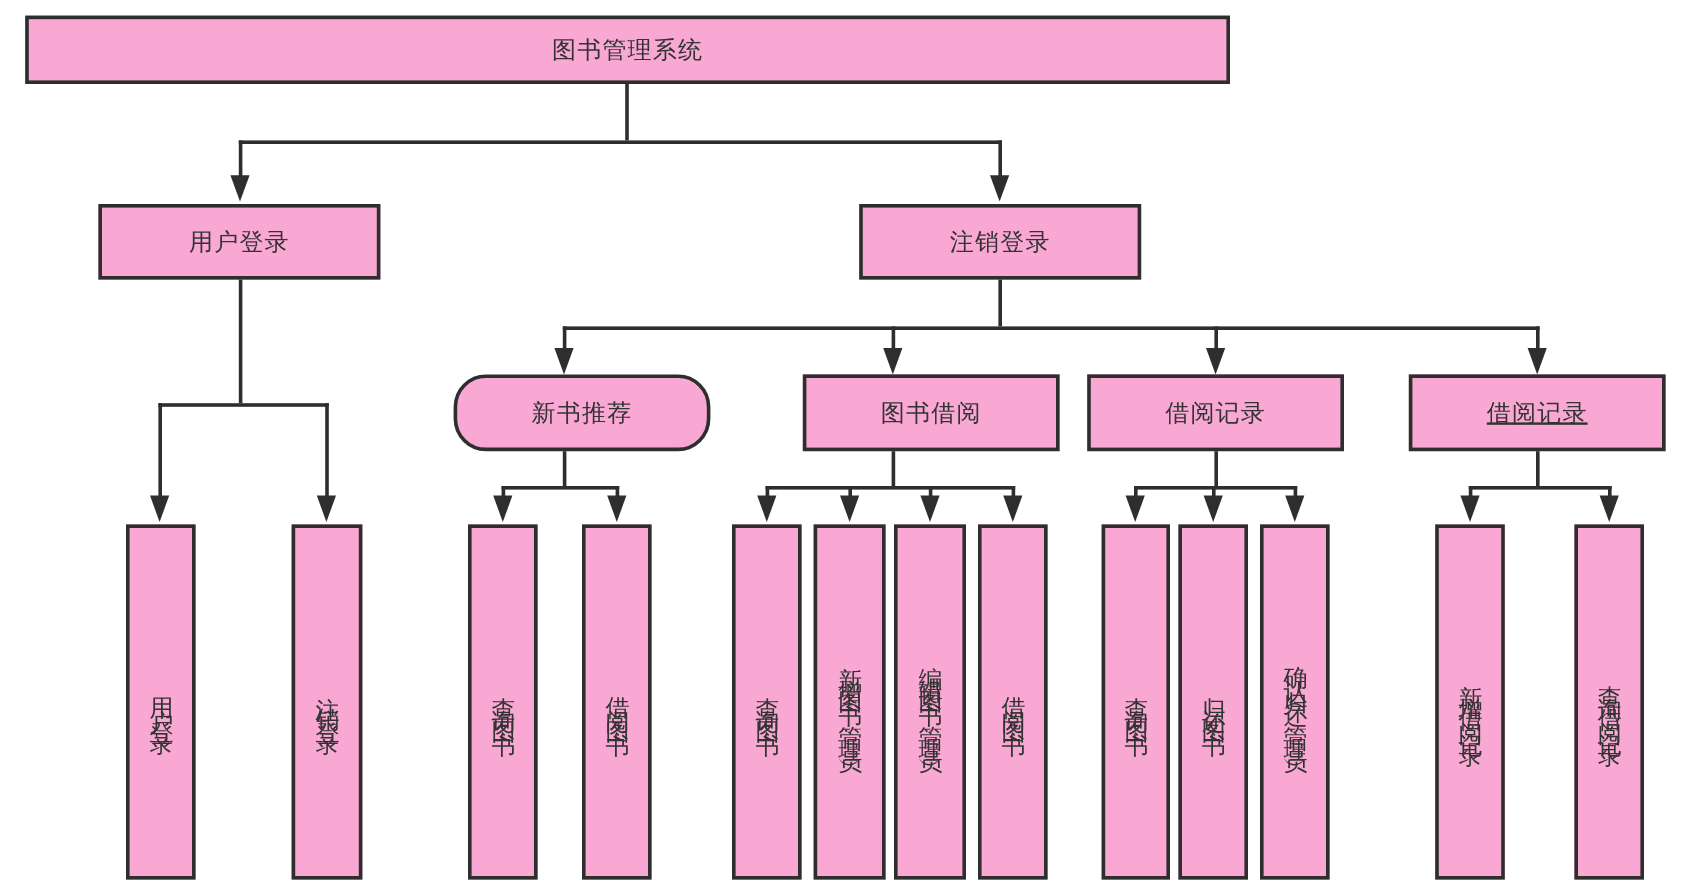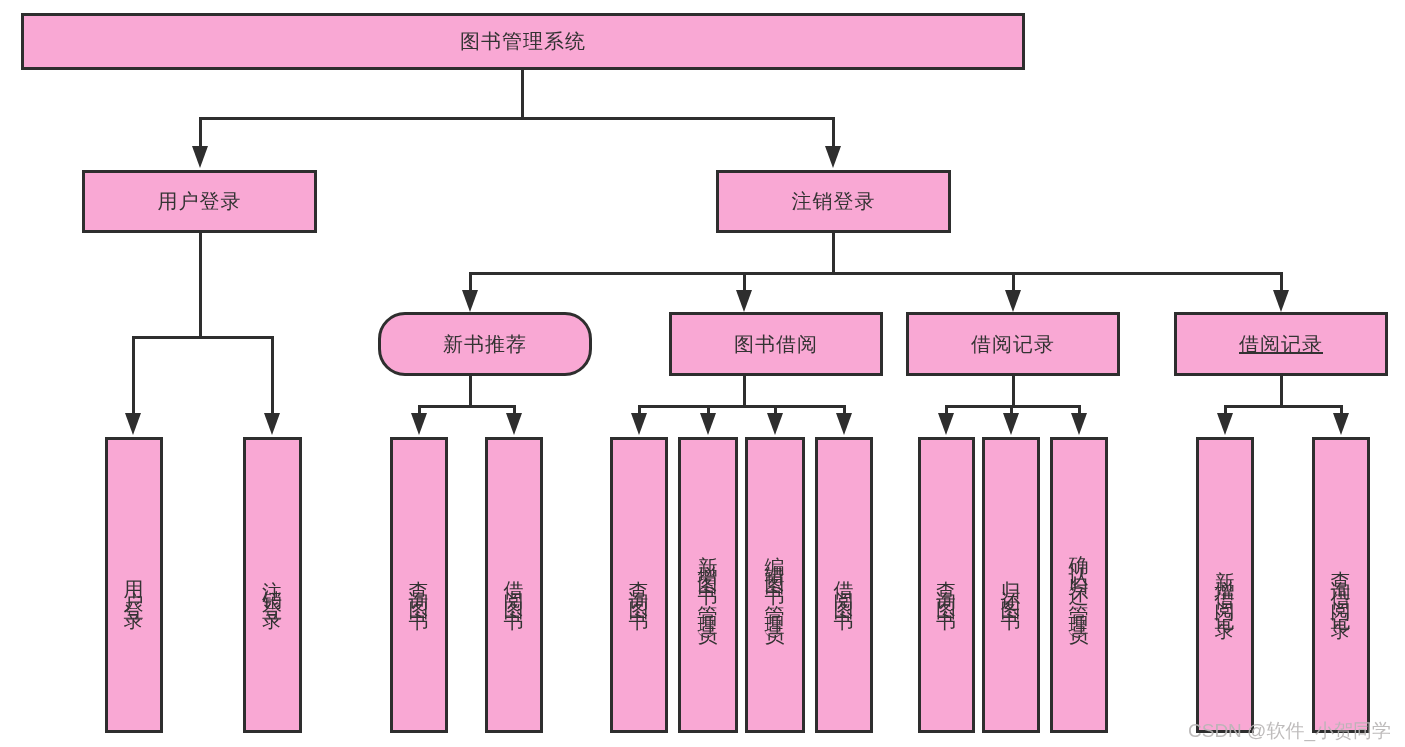--- a/index.html
+++ b/index.html
@@ -165,15 +165,14 @@
     <span class="vtext">确认归还（管理员）</span>
   </div>
 
   <div class="box leaf" style="left:1196px;width:58px;">
     <span class="vtext">新增借阅记录</span>
   </div>
   <div class="box leaf" style="left:1312px;width:58px;">
     <span class="vtext">查询借阅记录</span>
   </div>
 
-  <div class="wm">CSDN @软件_小贺同学</div>
 
 </div>
 
 </body></html>

